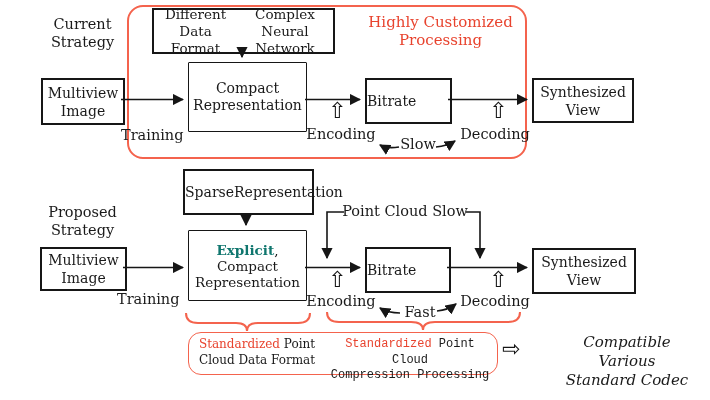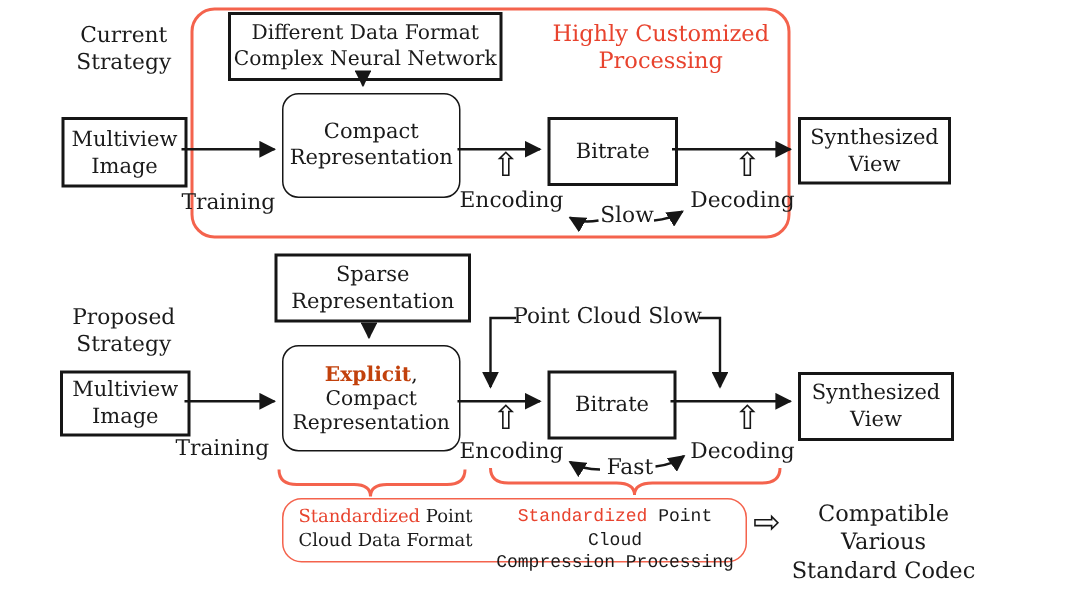--- a/index.html
+++ b/index.html
@@ -2,36 +2,36 @@
 <html><head>
 <meta charset="utf-8">
 <style>
   html,body{margin:0;padding:0;background:#fff;}
   #canvas{
     position:relative;width:710px;height:400px;background:#ffffff;
     font-family:"DejaVu Serif","Liberation Serif",serif;
     color:#1a1a1a;overflow:hidden;
   }
   .box{
-    position:absolute;display:flex;flex-direction:column;
-    align-items:center;justify-content:center;text-align:center;
+    position:absolute;display:flex;
+    align-items:center;text-align:center;
     background:#fff;border:2.5px solid #161616;
     font-size:14px;line-height:18px;
   }
   .roundbox{
     position:absolute;display:flex;flex-direction:column;
     align-items:center;justify-content:center;text-align:center;
-    background:#fff;border:1.7px solid #161616;border-radius:11px;
+    background:#fff;border:1.7px solid #161616;border-radius:1px;
     font-size:14px;line-height:17px;
   }
   .label{position:absolute;font-size:14.5px;line-height:18px;}
   .center{text-align:center;}
   .red-border{border:2px solid #f4634d;border-radius:16px;position:absolute;background:transparent;}
   .red-text{color:#e8432e;}
-  .red-bold{color:#c2410c;font-weight:bold;}
+  .red-bold{color:#0f766e;font-weight:bold;}
   .uparrow{position:absolute;font-size:22px;line-height:22px;color:#161616;font-family:"DejaVu Sans",sans-serif;}
   .note-box{
     position:absolute;border:1.7px solid #f4634d;border-radius:13px;background:#fff;
   }
   .note-text{position:absolute;font-size:12px;line-height:15.5px;text-align:center;}
   svg{position:absolute;left:0;top:0;pointer-events:none;}
 </style>
 </head>
 <body>
 
@@ -107,21 +107,21 @@
     <span>Cloud Data Format</span>
   </div>
 
   <div class="note-text" style="left:330px;top:337px;width:160px;font-family:Liberation Mono, monospace;">
     <span class="red-text">Standardized</span><span> Point Cloud</span><br>
     <span>Compression Processing</span>
   </div>
 
   <div class="uparrow" style="left:502px;top:338px;">⇨</div>
 
-  <div class="label center" style="left:515px;top:333px;width:148px;font-size:15px;line-height:19px;">
+  <div class="label center" style="left:553px;top:333px;width:148px;font-size:15px;line-height:19px;font-style:italic;">
     <span>Compatible Various</span><br>
     <span>Standard Codec</span>
   </div>
 
   <svg width="710" height="400" viewBox="0 0 710 400">
     <defs>
       <marker id="ah" viewBox="0 0 10 10" refX="9" refY="5" markerWidth="7" markerHeight="7" orient="auto-start-reverse">
         <path d="M0,0 L10,5 L0,10 Z" fill="#161616"></path>
       </marker>
     </defs>

